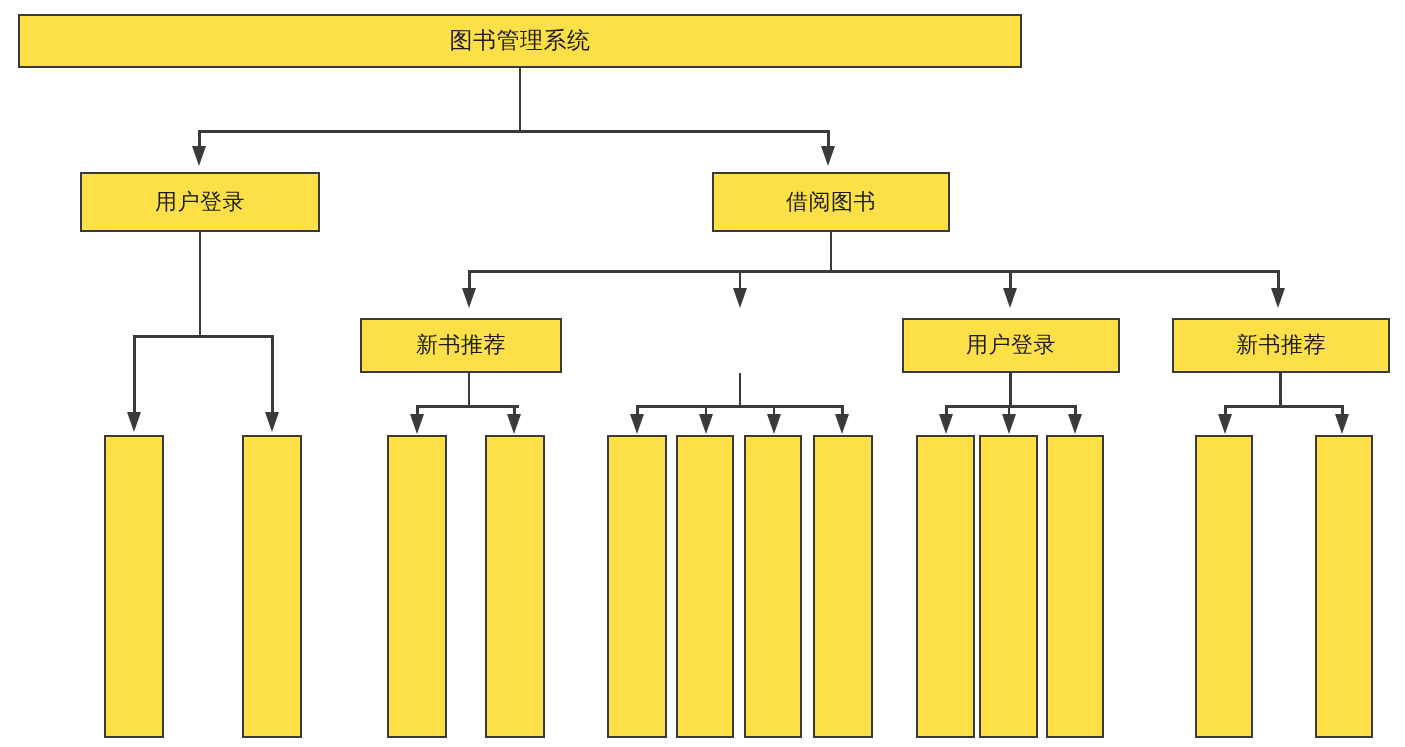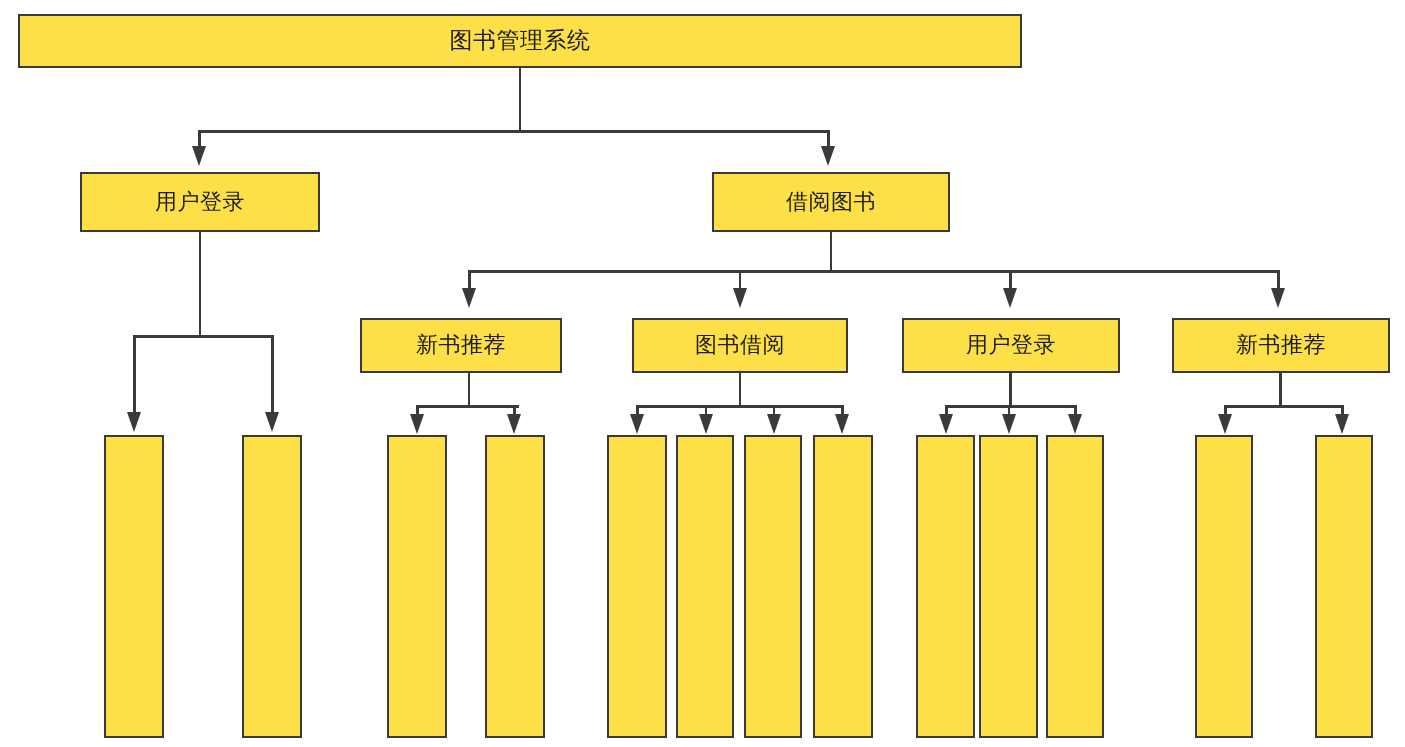--- a/index.html
+++ b/index.html
@@ -127,23 +127,20 @@
   <div class="conn v" style="left:738.7px; top:270px; width:2.6px; height:22px;"></div>
   <div class="arrow" style="left:732.5px; top:288px;"></div>
   <div class="conn v" style="left:1009.4px; top:270px; width:2.6px; height:22px;"></div>
   <div class="arrow" style="left:1003.2px; top:288px;"></div>
   <div class="conn v" style="left:1277.4px; top:270px; width:2.6px; height:22px;"></div>
   <div class="arrow" style="left:1271.2px; top:288px;"></div>
 
   <div class="node horiz" style="left:360px; top:318px; width:202px; height:55px;">
     <span class="node-label">新书推荐</span>
   </div>
-  <div class="node horiz" style="left:632px; top:318px; width:216px; height:55px;">
-    <span class="node-label">图书借阅</span>
-  </div>
   <div class="node horiz" style="left:902px; top:318px; width:218px; height:55px;">
     <span class="node-label">用户登录</span>
   </div>
   <div class="node horiz" style="left:1172px; top:318px; width:218px; height:55px;">
     <span class="node-label">新书推荐</span>
   </div>
 
   <div class="conn v" style="left:467.7px; top:373px; width:2.6px; height:34px;"></div>
   <div class="conn h" style="left:416px; top:405px; width:103px; height:2.6px;"></div>
   <div class="conn v" style="left:416px; top:405px; width:2.6px; height:12px;"></div>

